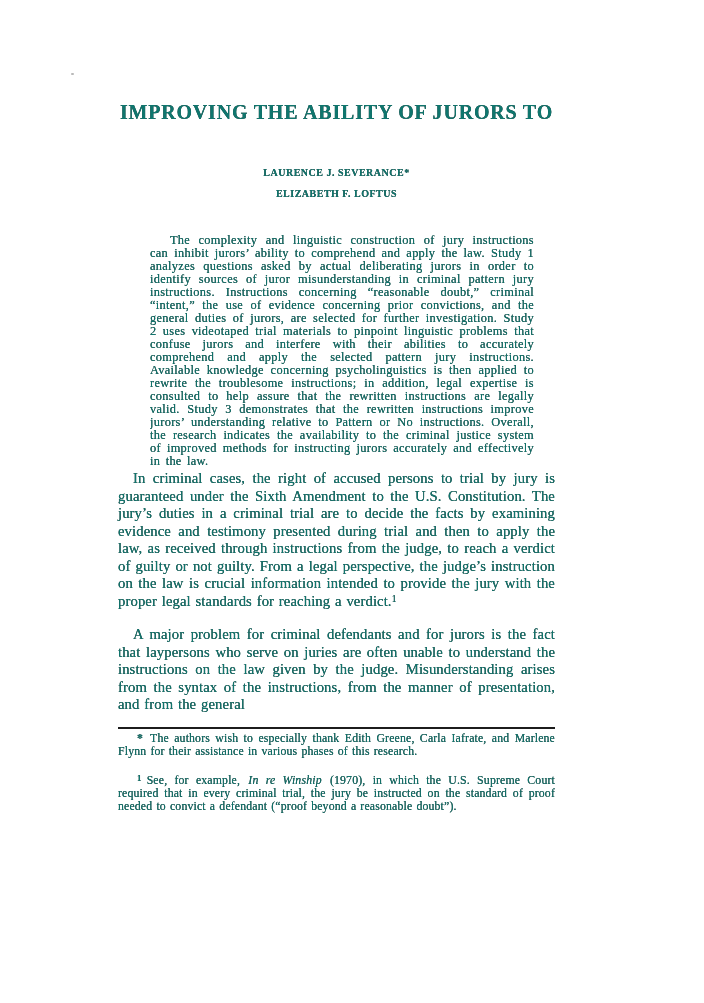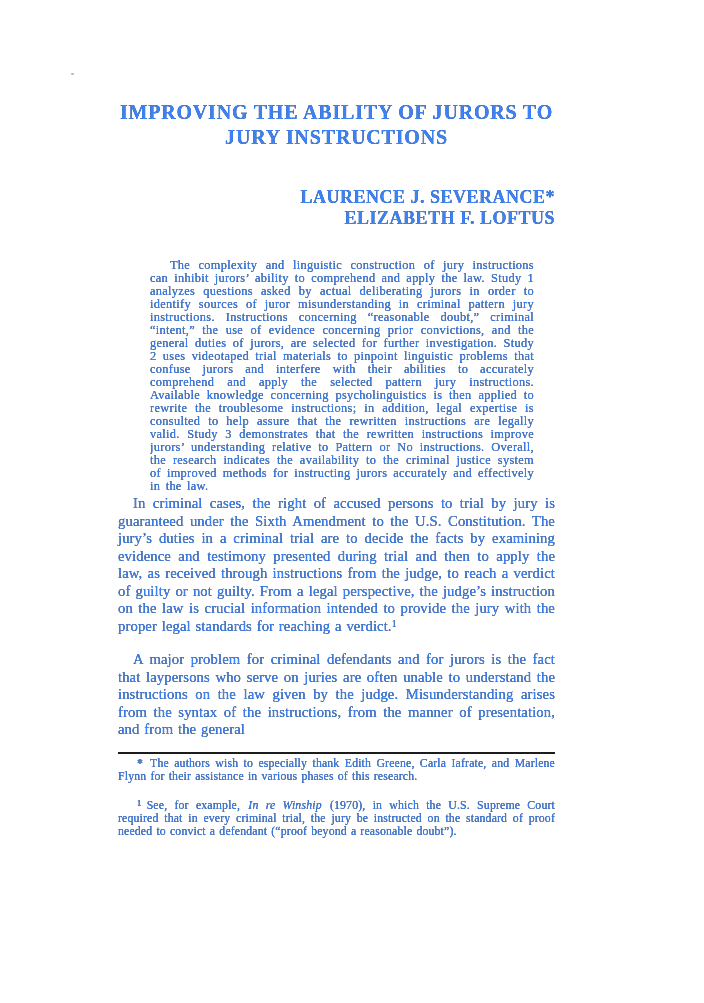--- a/index.html
+++ b/index.html
@@ -4,42 +4,42 @@
 <style>
   * { margin: 0; padding: 0; box-sizing: border-box; }
   html, body { background: #ffffff; }
   .page {
     position: relative;
     width: 704px;
     height: 857px;
     background: #ffffff;
     overflow: hidden;
     font-family: "Liberation Serif", serif;
-    color: #3b82f6;
+    color: #0f766e;
   }
   .column {
     position: absolute;
     left: 118px;
     top: 0;
     width: 437px;
     text-shadow: 0 0 0.35px rgba(0,0,0,0.85);
   }
   .title {
     margin-top: 100px;
     text-align: center;
     font-weight: bold;
     font-size: 20px;
     line-height: 25px;
     letter-spacing: 0.8px;
   }
   .authors {
     margin-top: 37px;
-    text-align: right;
+    text-align: center;
     font-weight: bold;
-    font-size: 18px;
+    font-size: 10px;
     line-height: 21px;
     letter-spacing: 0.5px;
   }
   .abstract {
     margin-top: 30px;
     margin-left: 32px;
     margin-right: 21px;
     height: 236px;
     overflow: hidden;
     font-size: 12.4px;
@@ -109,21 +109,20 @@
 </head>
 <body>
 
 <div class="page">
   <div class="speck"></div>
 
   <div class="column">
 
     <div class="title">
       <div>IMPROVING THE ABILITY OF JURORS TO</div>
-      <div>JURY INSTRUCTIONS</div>
     </div>
 
     <div class="authors">
       <div>LAURENCE J. SEVERANCE*</div>
       <div>ELIZABETH F. LOFTUS</div>
     </div>
 
     <p class="abstract">The complexity and linguistic construction of jury instructions can inhibit jurors’ ability to comprehend and apply the law.  Study 1 analyzes questions asked by actual deliberating jurors in order to identify sources of juror misunderstanding in criminal pattern jury instructions.  Instructions concerning “reasonable doubt,” criminal “intent,” the use of evidence concerning prior convictions, and the general duties of jurors, are selected for further investigation.  Study 2 uses videotaped trial materials to pinpoint linguistic problems that confuse jurors and interfere with their abilities to accurately comprehend and apply the selected pattern jury instructions. Available knowledge concerning psycholinguistics is then applied to rewrite the troublesome instructions; in addition, legal expertise is consulted to help assure that the rewritten instructions are legally valid.  Study 3 demonstrates that the rewritten instructions improve jurors’ understanding relative to Pattern or No instructions.  Overall, the research indicates the availability to the criminal justice system of improved methods for instructing jurors accurately and effectively in the law.</p>
 
     <p class="body-para para1"><span>In criminal cases, the right of accused persons to trial by jury is guaranteed under the Sixth Amendment to the U.S. Constitution.  The jury’s duties in a criminal trial are to decide the facts by examining evidence and testimony presented during trial and then to apply the law, as received through instructions from the judge, to reach a verdict of guilty or not guilty.  From a legal perspective, the judge’s instruction on the law is crucial information intended to provide the jury with the proper legal standards for reaching a verdict.</span><sup>1</sup></p>

